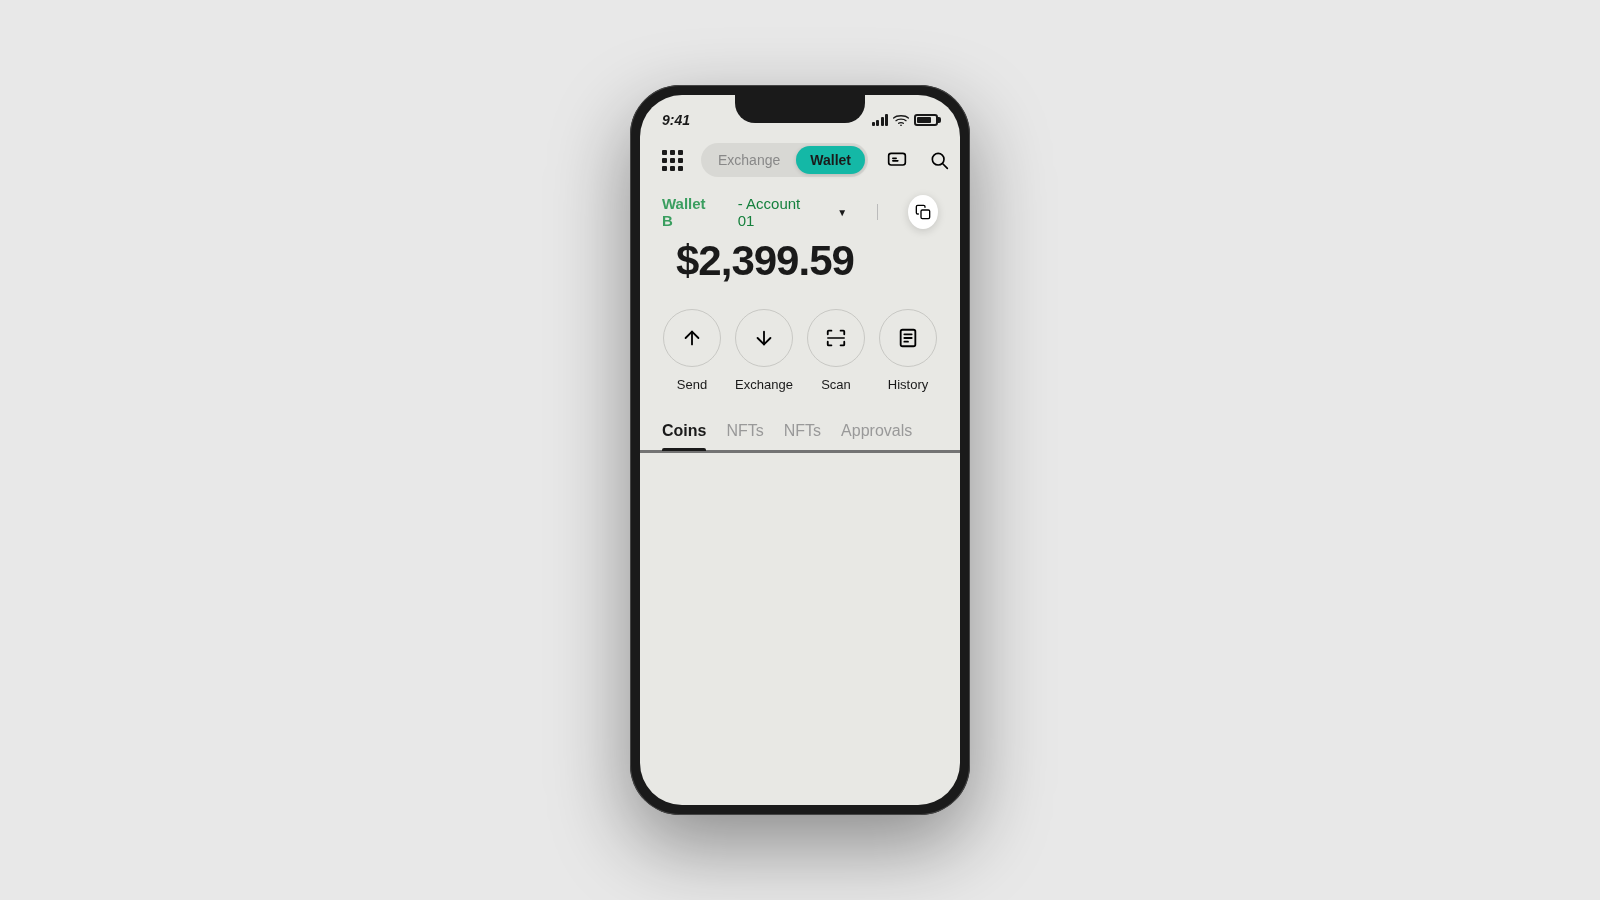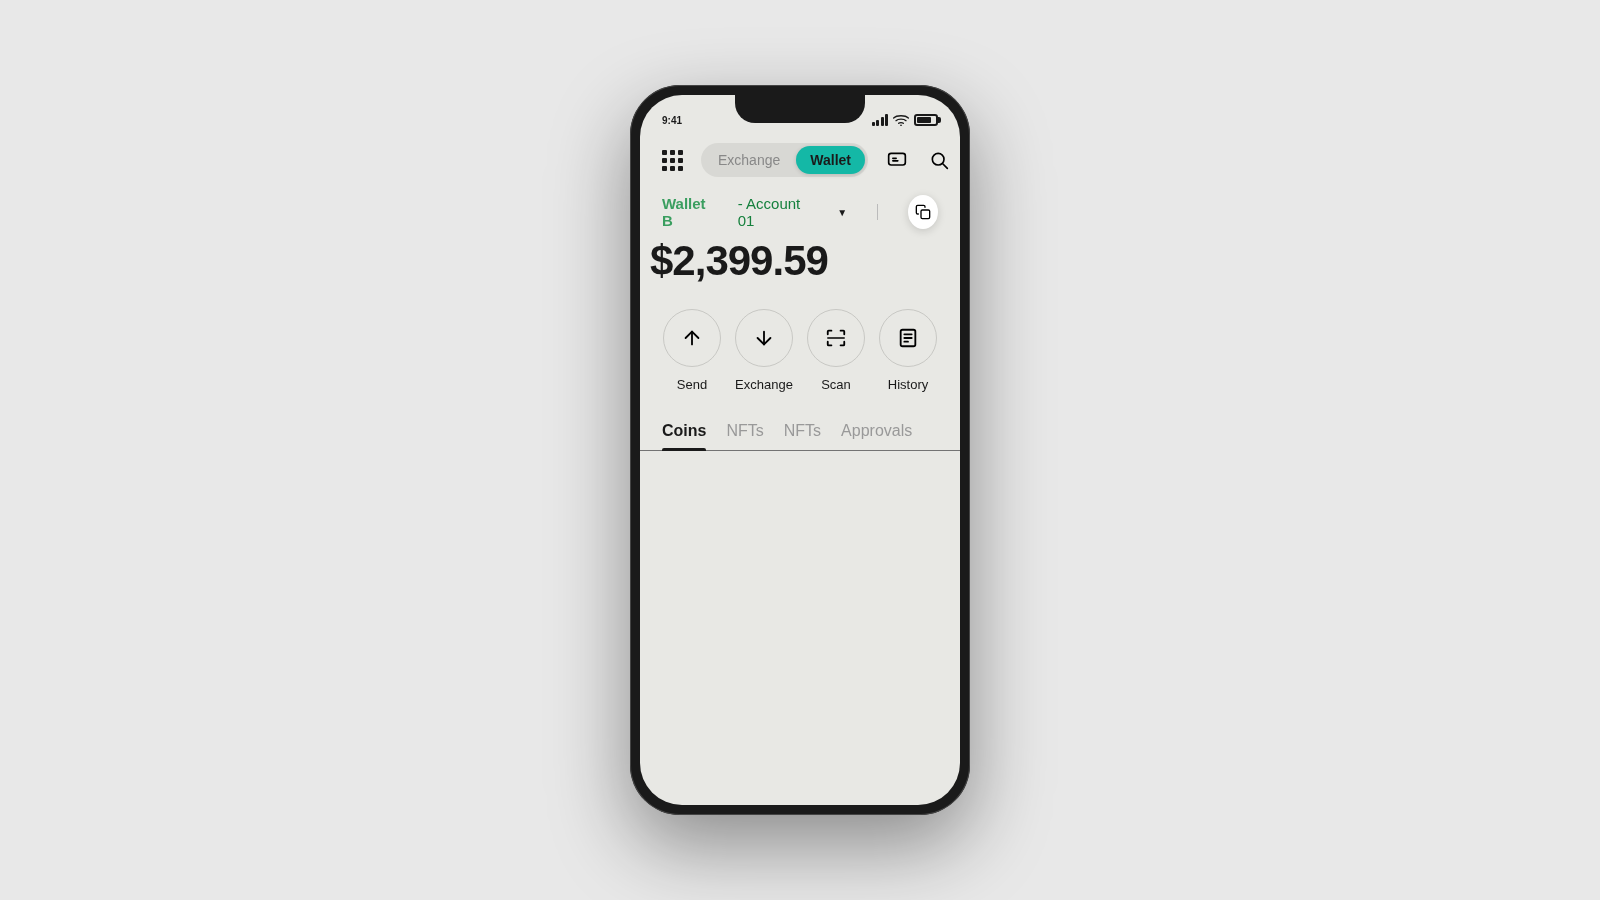--- a/index.html
+++ b/index.html
@@ -53,22 +53,23 @@
       justify-content: space-between;
       align-items: center;
       padding: 10px 22px 4px;
       font-size: 13px;
       font-weight: 600;
       color: #1a1a1a;
       height: 44px;
     }
 
     .status-time {
-      font-size: 10px;
+      font-size: 14px;
       font-weight: 700;
+      font-style: italic;
     }
 
     .status-icons {
       display: flex;
       align-items: center;
       gap: 5px;
     }
 
     .signal-bars {
       display: flex;
@@ -217,21 +218,21 @@
       border-radius: 50%;
       display: flex;
       align-items: center;
       justify-content: center;
       box-shadow: 0 2px 8px rgba(0,0,0,0.15);
       cursor: pointer;
     }
 
     
     .balance {
-      padding: 4px 10px 16px;
+      padding: 4px 36px 16px;
       font-size: 42px;
       font-weight: 700;
       color: #1a1a1a;
       letter-spacing: -1px;
     }
 
     
     .actions {
       display: flex;
       justify-content: space-around;
@@ -262,21 +263,21 @@
       font-size: 13px;
       color: #1a1a1a;
       font-weight: 400;
     }
 
     
     .content-tabs {
       display: flex;
       padding: 0 22px;
       gap: 20px;
-      border-bottom: 1px solid #737373;
+      border-bottom: 3px solid #737373;
       margin-bottom: 0;
     }
 
     .content-tab {
       padding: 10px 0 10px;
       font-size: 16px;
       cursor: pointer;
       color: #999;
       position: relative;
     }

